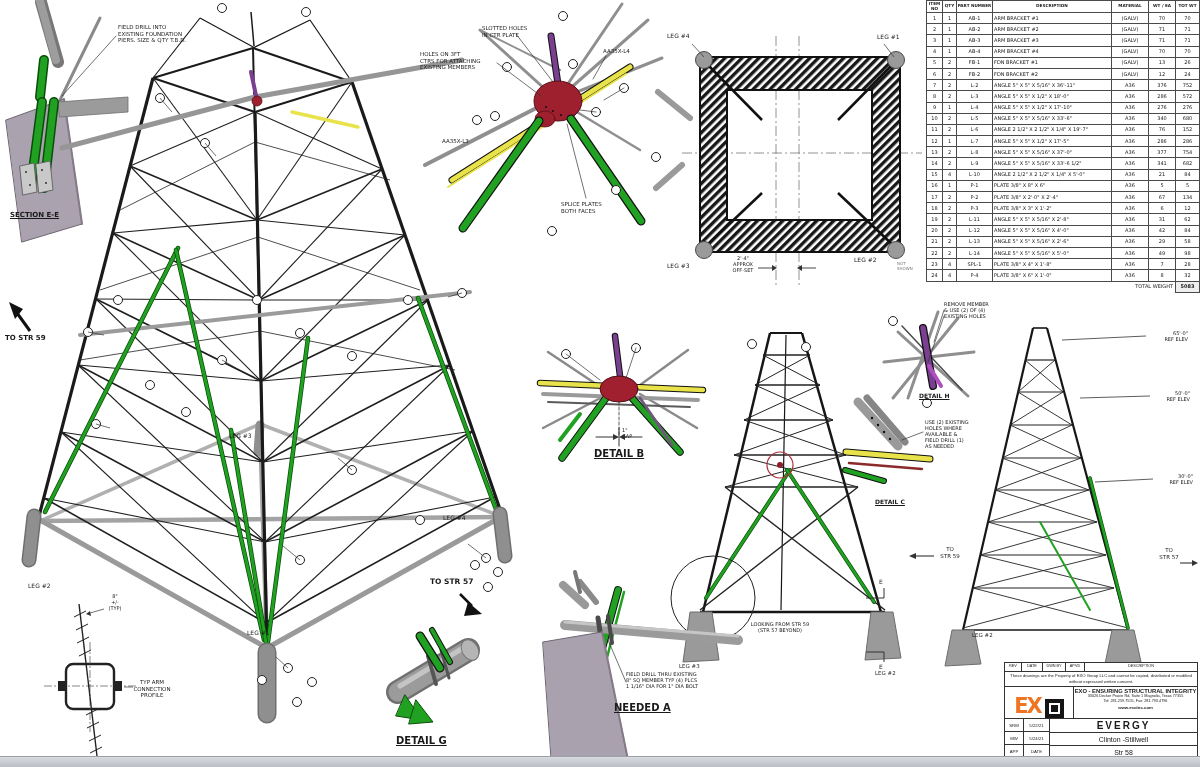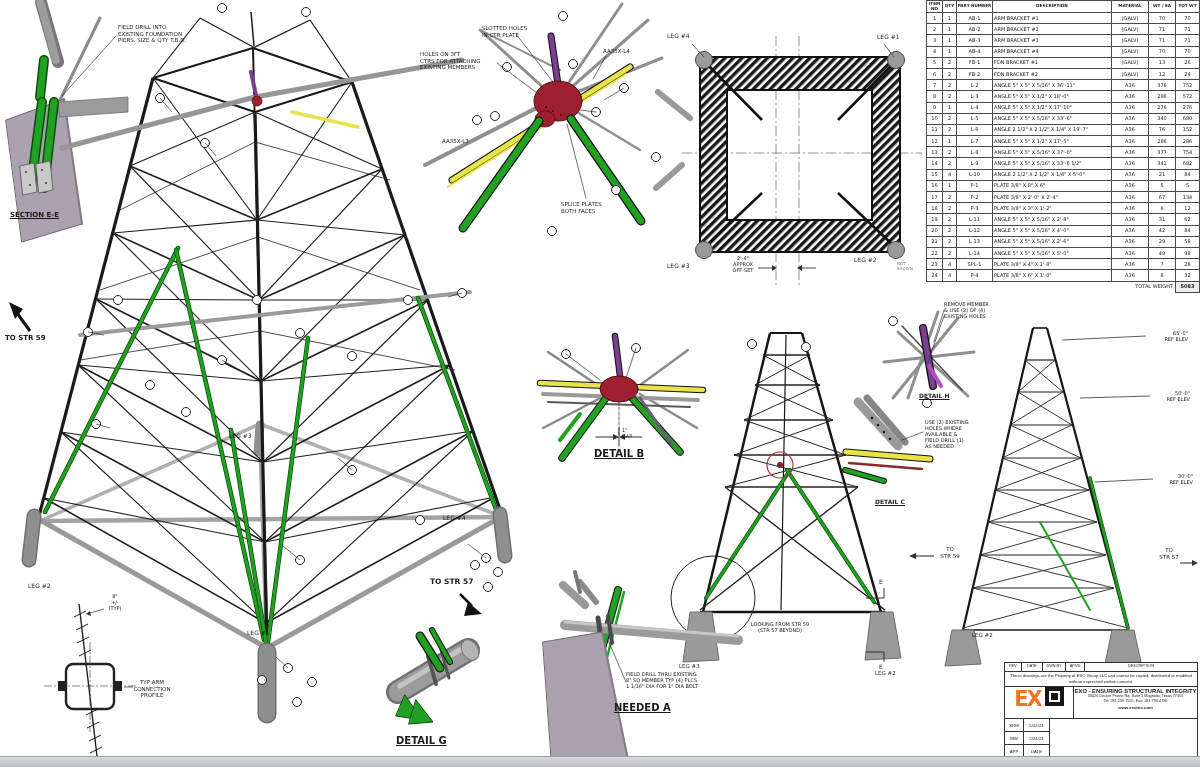--- a/index.html
+++ b/index.html
@@ -18,21 +18,21 @@
   table.bom td.desc{text-align:left;}
   table.bom td.tot{text-align:right;font-size:5px;border:none;padding-right:2px;}
   table.bom td.totv{font-weight:bold;background:#eee;}
   
   .tblock{position:absolute;left:1004px;top:662px;width:194px;height:95px;border:1px solid #333;background:#fff;
           font-family:"Liberation Sans","DejaVu Sans",sans-serif;box-sizing:border-box;}
   .tb-row1{display:flex;height:8px;border-bottom:1px solid #333;font-size:3.8px;line-height:7px;text-align:center;}
   .tb-row1>div{border-right:1px solid #333;overflow:hidden;}
   .tb-disc{height:15px;border-bottom:1px solid #333;font-size:4.2px;line-height:1.35;text-align:center;padding:1px 3px;box-sizing:border-box;}
   .tb-main{display:flex;height:31px;border-bottom:1px solid #333;}
-  .tb-logo{width:68px;border-right:1px solid #333;display:flex;align-items:flex-start;justify-content:center;gap:1px;}
+  .tb-logo{width:68px;border-right:1px solid #333;display:flex;align-items:flex-end;justify-content:center;gap:1px;}
   .logo-ex{color:#ee7623;font-weight:800;font-size:21px;letter-spacing:-2px;font-family:"DejaVu Sans",sans-serif;}
   .logo-o{width:19px;height:19px;background:#151515;display:flex;align-items:center;justify-content:center;margin-left:3px;}
   .logo-o>div{width:7px;height:7px;border:2.5px solid #fff;background:#151515;}
   .tb-co{flex:1;text-align:center;padding-top:1px;}
   .tb-co .l1{font-size:5.8px;font-weight:bold;}
   .tb-co .l2,.tb-co .l3{font-size:3.8px;line-height:1.4;}
   .tb-co .l4{font-size:4.3px;font-weight:bold;}
   .tb-grid{display:flex;height:39px;}
   .tb-left{width:44px;border-right:1px solid #333;display:grid;grid-template-columns:19px 1fr;grid-auto-rows:1fr;
            font-size:4.3px;text-align:center;}
@@ -917,18 +917,23 @@
   </div>
   <div class="tb-grid">
     <div class="tb-left">
       <div>SRM</div>
       <div>5/22/21</div>
       <div>MW</div>
       <div>5/24/21</div>
       <div>APP</div>
       <div>DATE</div>
     </div>
+    <div class="tb-right">
+      <div class="tb-client">EVERGY</div>
+      <div class="tb-proj">Clinton -Stillwell</div>
+      <div class="tb-str">Str 58</div>
+    </div>
   </div>
 </div>
 
 <div class="bottombar"></div>
 
 </div>
 
 </body></html>

